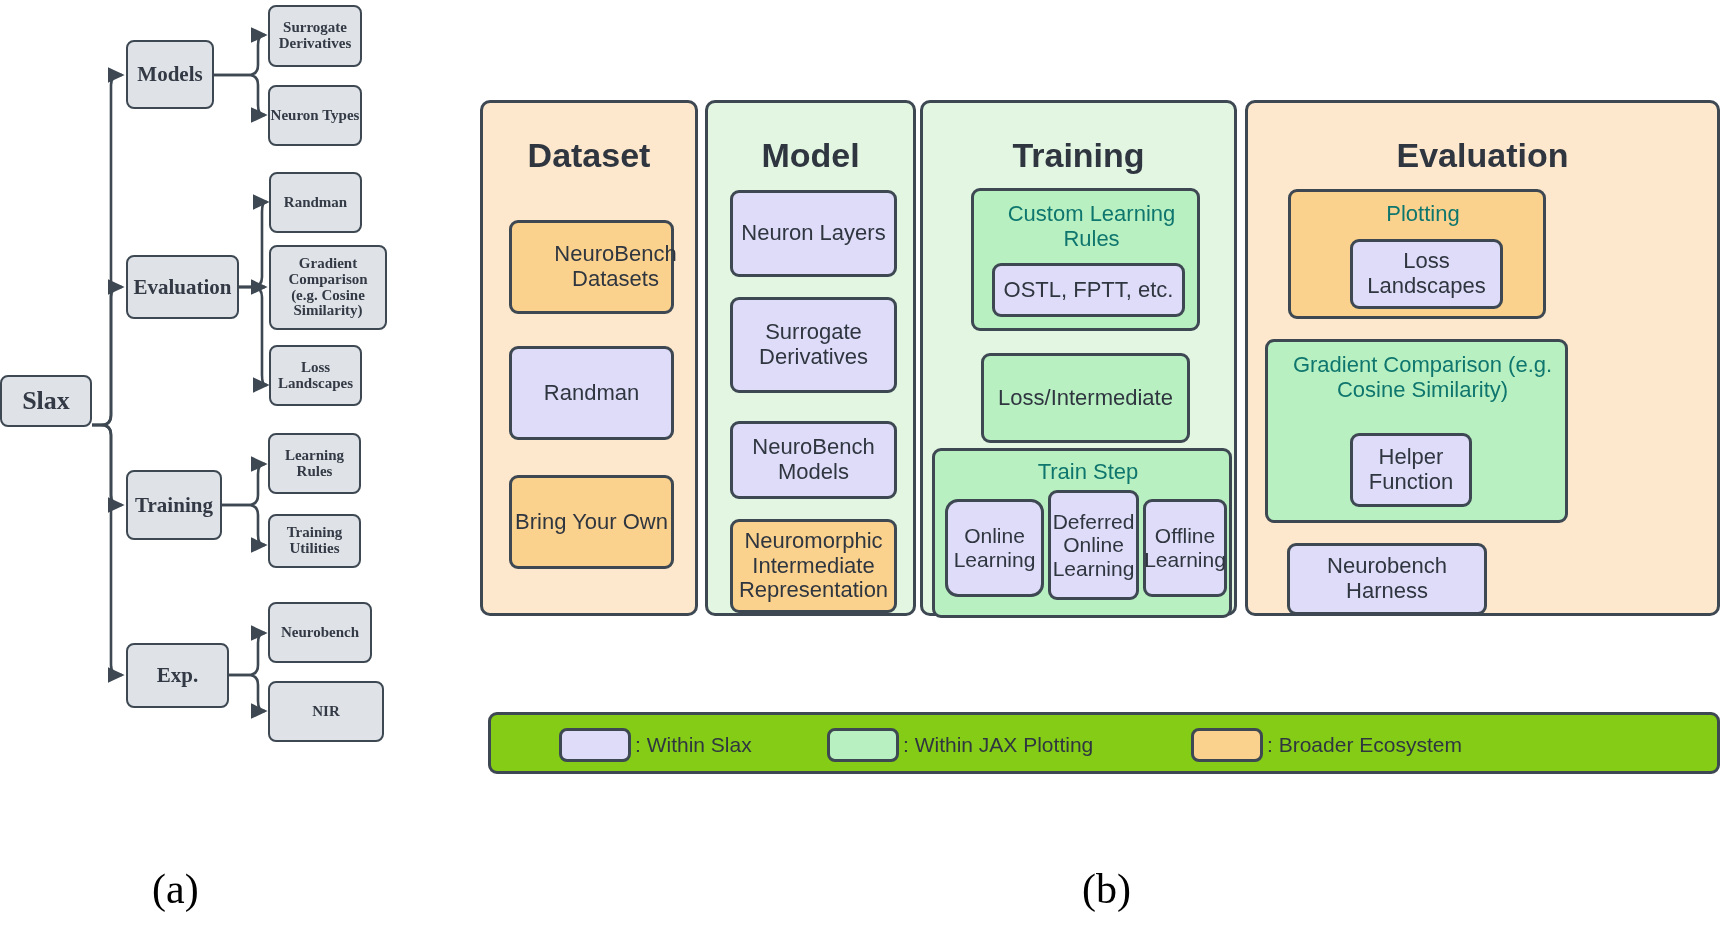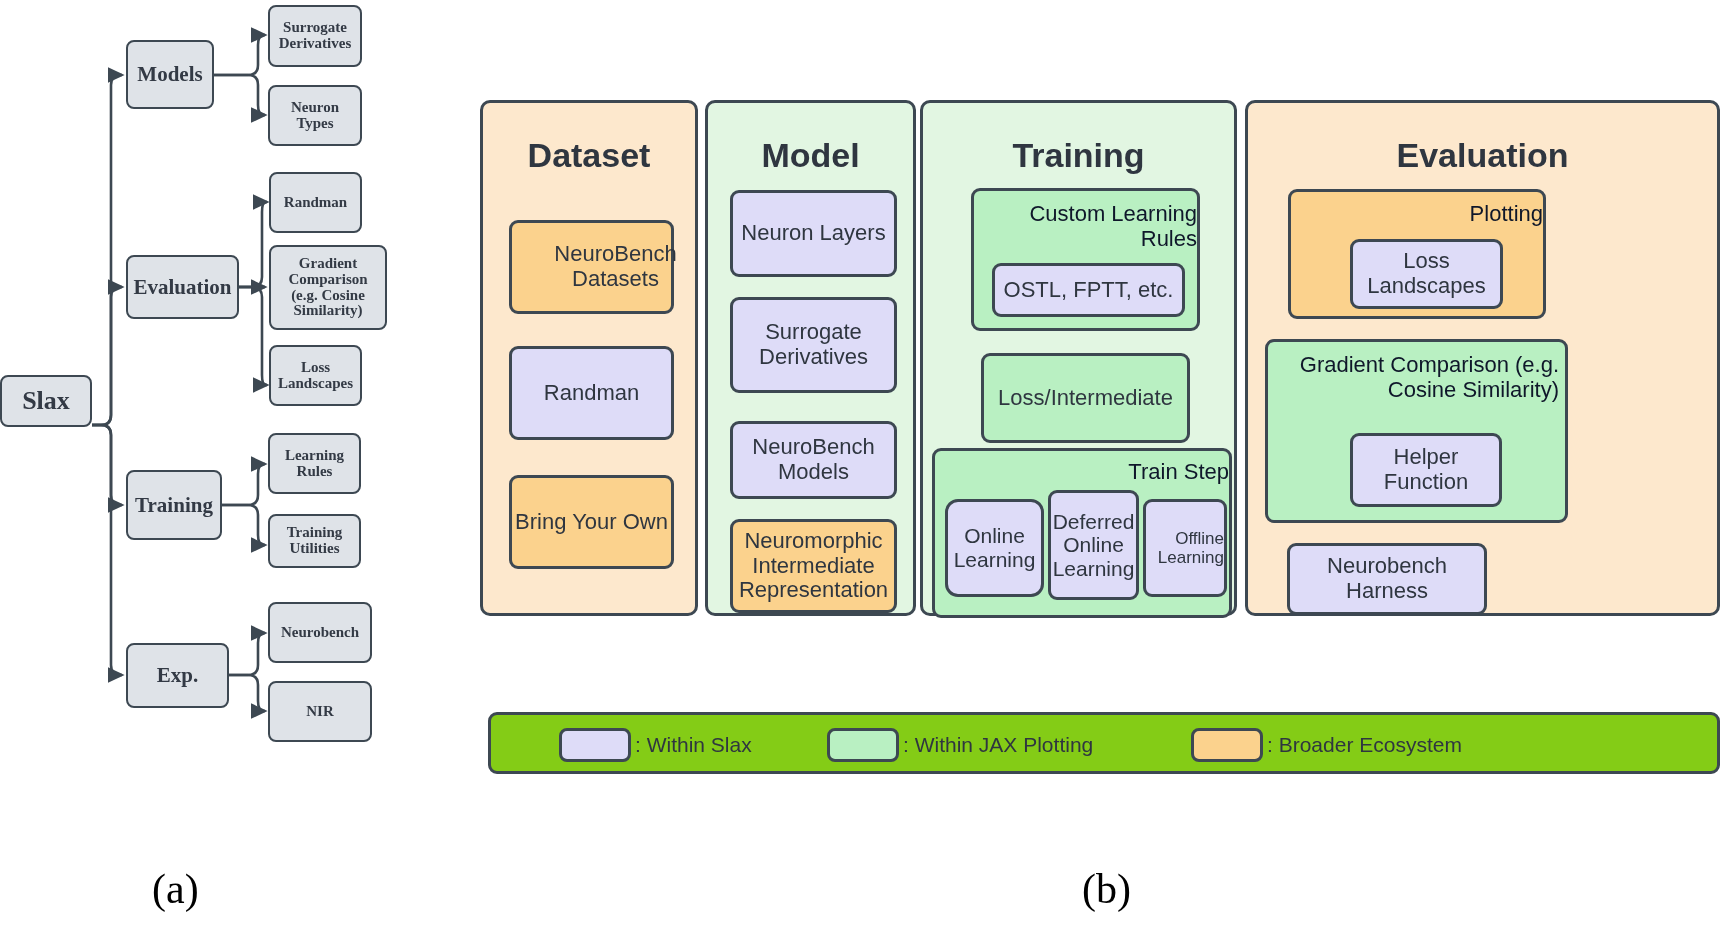--- a/index.html
+++ b/index.html
@@ -28,21 +28,21 @@
   .col-title{position:absolute;left:0;right:0;text-align:center;
              font-weight:bold;color:#2f3640;}
 
   .peach-col{background:#fde8cd;}
   .mint-col{background:#e2f6e2;}
 
   .b-purple{background:#dedcf8;}
   .b-green {background:#b9f0c2;}
   .b-orange{background:#fbd28d;}
 
-  .grp-title{position:absolute;left:0;right:0;text-align:right;color:#0f172a;margin-left:12px;}
+  .grp-title{position:absolute;left:0;right:0;text-align:center;color:#0f766e;margin-left:12px;}
 
   #legend{position:absolute;left:488px;top:712px;width:1232px;height:62px;
           box-sizing:border-box;border:3px solid #3d4852;border-radius:9px;
           background:#84cc16;}
   .lg-item{position:absolute;top:12px;height:36px;display:flex;align-items:center;}
   .lg-swatch{width:72px;height:34px;box-sizing:border-box;border:3px solid #3d4852;
              border-radius:8px;}
   .lg-text{margin-left:4px;font-size:21px;color:#2f3640;white-space:nowrap;}
 
   .caption{position:absolute;font-family:"Liberation Serif", serif;
@@ -87,21 +87,21 @@
   <div class="tbx" style="left:0px;top:375px;width:92px;height:52px;font-size:26px;">
     <span>Slax</span>
   </div>
 
   <div class="tbx" style="left:126px;top:40px;width:88px;height:69px;font-size:21px;">
     <span>Models</span>
   </div>
   <div class="tbx" style="left:268px;top:5px;width:94px;height:62px;font-size:15px;padding:0 4px;">
     <span>Surrogate Derivatives</span>
   </div>
-  <div class="tbx" style="left:268px;top:85px;width:94px;height:61px;font-size:15px;padding:0 20px;">
+  <div class="tbx" style="left:268px;top:85px;width:94px;height:61px;font-size:15px;padding:0 0;">
     <span>Neuron Types</span>
   </div>
 
   <div class="tbx" style="left:126px;top:255px;width:113px;height:64px;font-size:21px;">
     <span>Evaluation</span>
   </div>
   <div class="tbx" style="left:269px;top:172px;width:93px;height:61px;font-size:15px;padding:0 3px;">
     <span>Randman</span>
   </div>
   <div class="tbx" style="left:269px;top:245px;width:118px;height:85px;font-size:15px;padding:0 3px;">
@@ -120,21 +120,21 @@
   <div class="tbx" style="left:268px;top:514px;width:93px;height:54px;font-size:15px;padding:16px 3px;">
     <span>Training Utilities</span>
   </div>
 
   <div class="tbx" style="left:126px;top:643px;width:103px;height:65px;font-size:21px;">
     <span>Exp.</span>
   </div>
   <div class="tbx" style="left:268px;top:602px;width:104px;height:61px;font-size:15px;padding:0 3px;">
     <span>Neurobench</span>
   </div>
-  <div class="tbx" style="left:268px;top:681px;width:104px;height:61px;font-size:15px;padding:0 3px;">
+  <div class="tbx" style="left:268px;top:681px;width:116px;height:61px;font-size:15px;padding:0 3px;">
     <span>NIR</span>
   </div>
 </div>
 
 <div id="panelB">
 
   <div class="col peach-col" style="left:0px;top:5px;width:218px;height:516px;">
     <div class="col-title" style="top:33px;font-size:34px;">Dataset</div>
 
     <div class="bx b-orange" style="left:26px;top:117px;width:165px;height:94px;font-size:22px;color:#2f3640;padding-left:48px;">
@@ -180,39 +180,39 @@
     </div>
 
     <div class="bx b-green" style="left:9px;top:345px;width:300px;height:170px;display:block;">
       <div class="grp-title" style="top:9px;font-size:22px;">Train Step</div>
       <div class="bx b-purple" style="left:10px;top:48px;width:99px;height:98px;font-size:21px;color:#2f3640;border-radius:13px;">
         <span>Online Learning</span>
       </div>
       <div class="bx b-purple" style="left:113px;top:39px;width:91px;height:110px;font-size:21px;color:#2f3640;">
         <span>Deferred Online Learning</span>
       </div>
-      <div class="bx b-purple" style="left:208px;top:48px;width:84px;height:98px;font-size:17px;color:#2f3640;text-align:right;">
+      <div class="bx b-purple" style="left:208px;top:48px;width:84px;height:98px;font-size:21px;color:#2f3640;">
         <span>Offline Learning</span>
       </div>
     </div>
   </div>
 
   <div class="col peach-col" style="left:765px;top:5px;width:475px;height:516px;">
     <div class="col-title" style="top:33px;font-size:34px;">Evaluation</div>
 
     <div class="bx b-orange" style="left:40px;top:86px;width:258px;height:130px;display:block;">
       <div class="grp-title" style="top:10px;font-size:22px;">Plotting</div>
       <div class="bx b-purple" style="left:59px;top:47px;width:153px;height:70px;font-size:22px;color:#2f3640;">
         <span>Loss Landscapes</span>
       </div>
     </div>
 
     <div class="bx b-green" style="left:17px;top:236px;width:303px;height:184px;display:block;">
       <div class="grp-title" style="top:10px;font-size:22px;line-height:1.15;padding:0 6px;">Gradient Comparison (e.g. Cosine Similarity)</div>
-      <div class="bx b-purple" style="left:82px;top:91px;width:152px;height:74px;font-size:22px;color:#2f3640;">
+      <div class="bx b-purple" style="left:82px;top:91px;width:122px;height:74px;font-size:22px;color:#2f3640;">
         <span>Helper Function</span>
       </div>
     </div>
 
     <div class="bx b-purple" style="left:39px;top:440px;width:200px;height:72px;font-size:22px;color:#2f3640;">
       <span>Neurobench Harness</span>
     </div>
   </div>
 </div>
 

